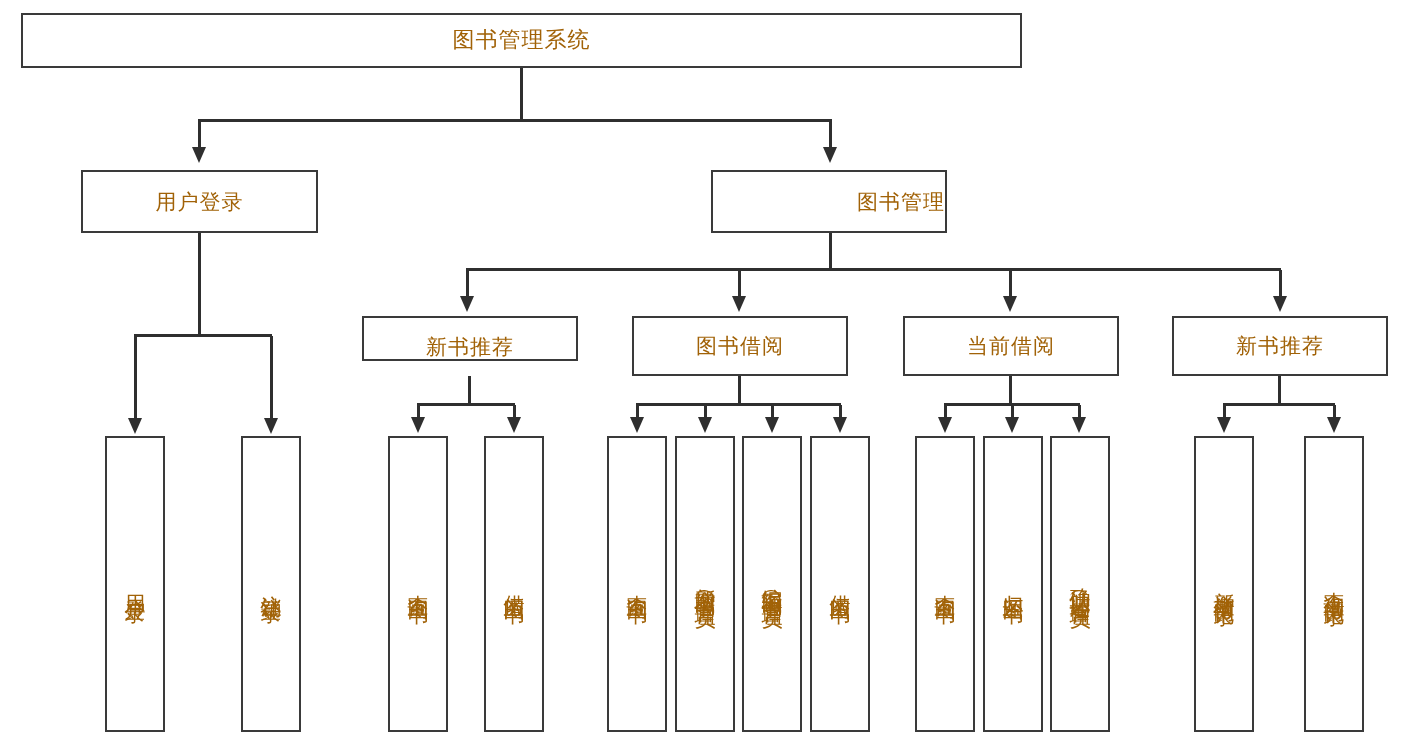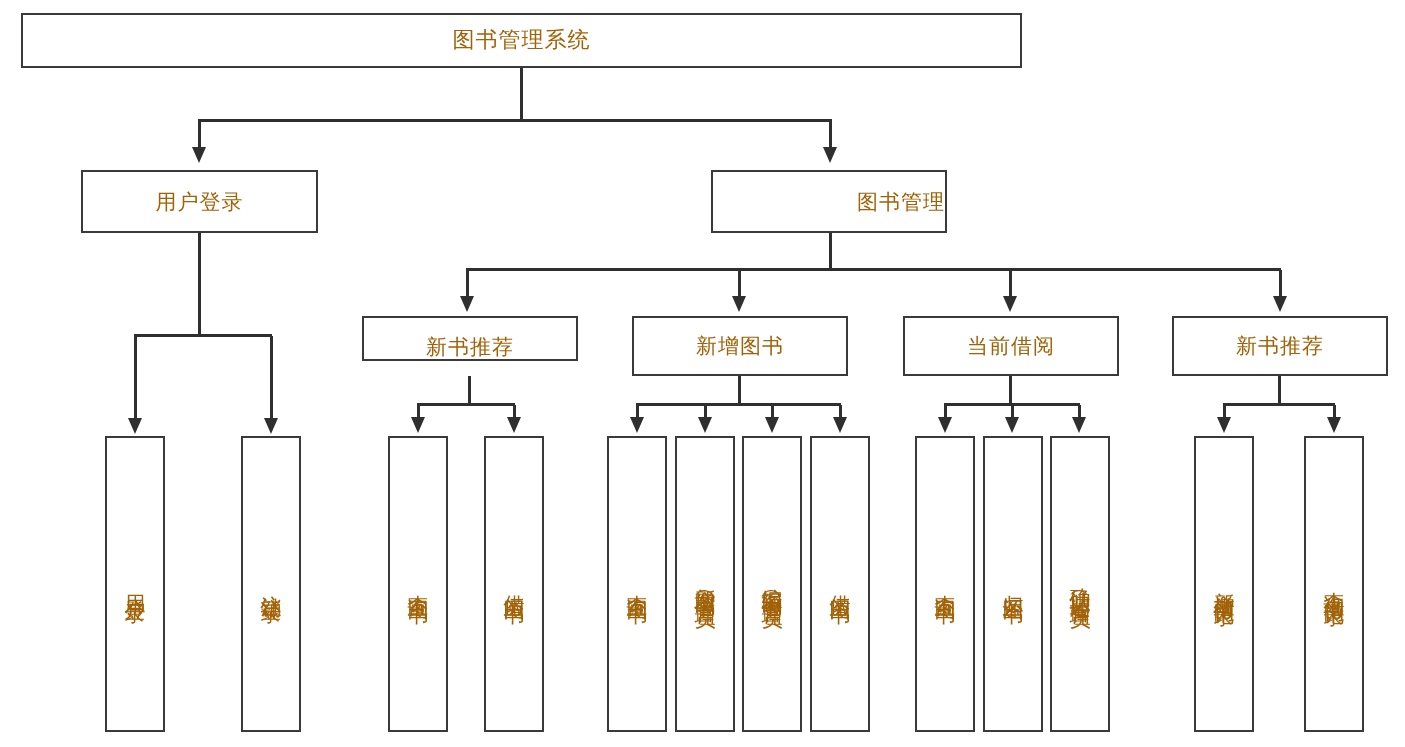--- a/index.html
+++ b/index.html
@@ -116,21 +116,21 @@
   <div class="edge vline" style="left:1009px;top:270px;width:2.5px;height:28px;"></div>
   <div class="arrow" style="left:1003px;top:296px;"></div>
 
   <div class="edge vline" style="left:1279px;top:270px;width:2.5px;height:28px;"></div>
   <div class="arrow" style="left:1273px;top:296px;"></div>
 
   <div class="node h" style="left:362px;top:316px;width:216px;height:45px;align-items:flex-end;">
     <span>新书推荐</span>
   </div>
   <div class="node h" style="left:632px;top:316px;width:216px;height:60px;">
-    <span>新增图书</span>
+    <span>图书借阅</span>
   </div>
   <div class="node h" style="left:903px;top:316px;width:216px;height:60px;">
     <span>当前借阅</span>
   </div>
   <div class="node h" style="left:1172px;top:316px;width:216px;height:60px;">
     <span>新书推荐</span>
   </div>
 
   <div class="edge vline" style="left:468px;top:376px;width:2.5px;height:29px;"></div>
   <div class="edge hline" style="left:417px;top:403px;width:98px;height:2.5px;"></div>

